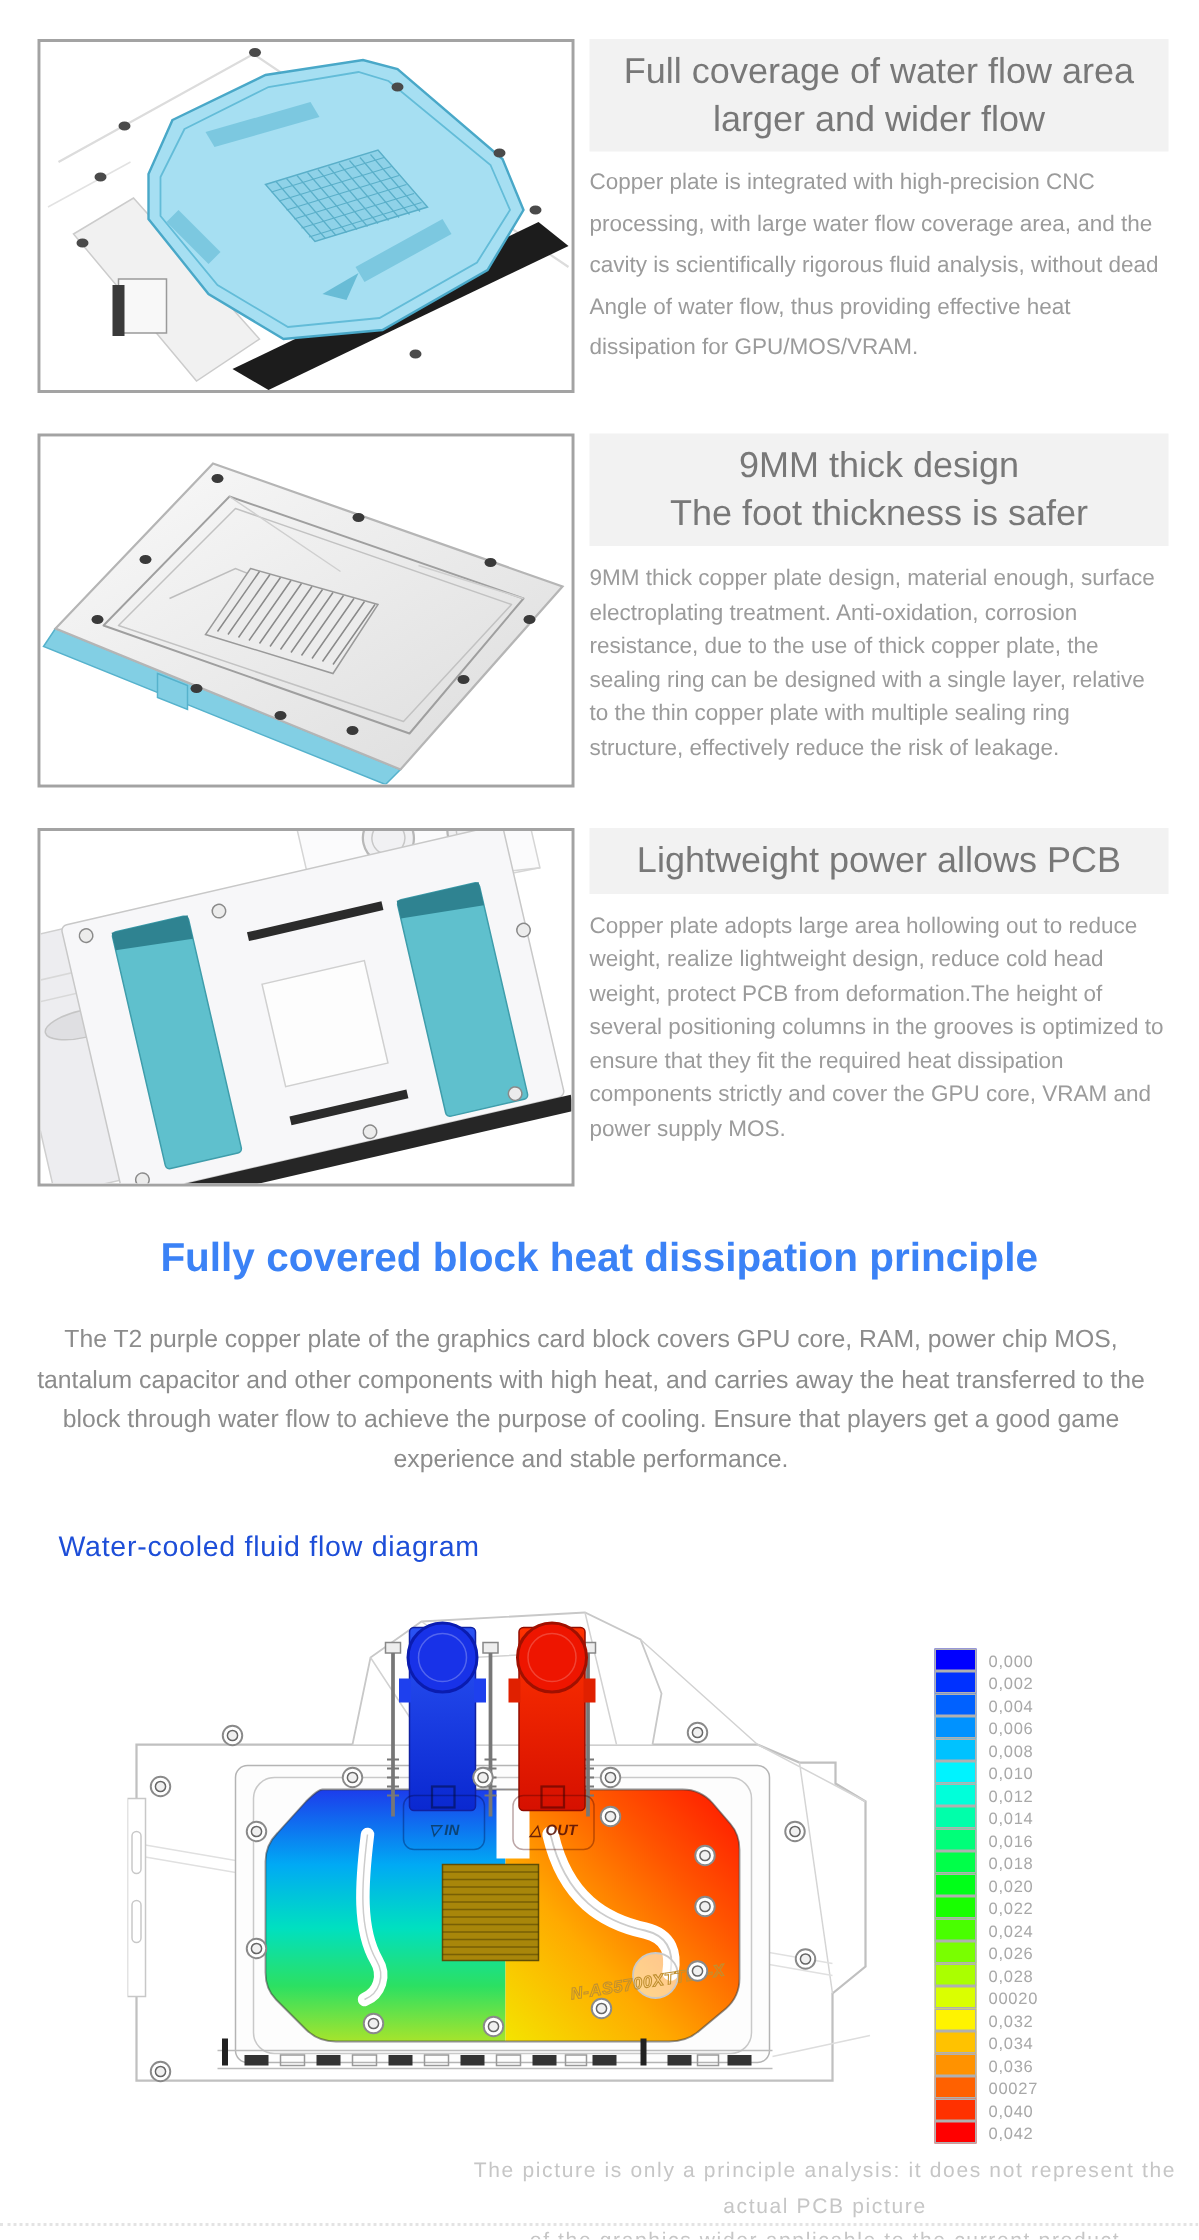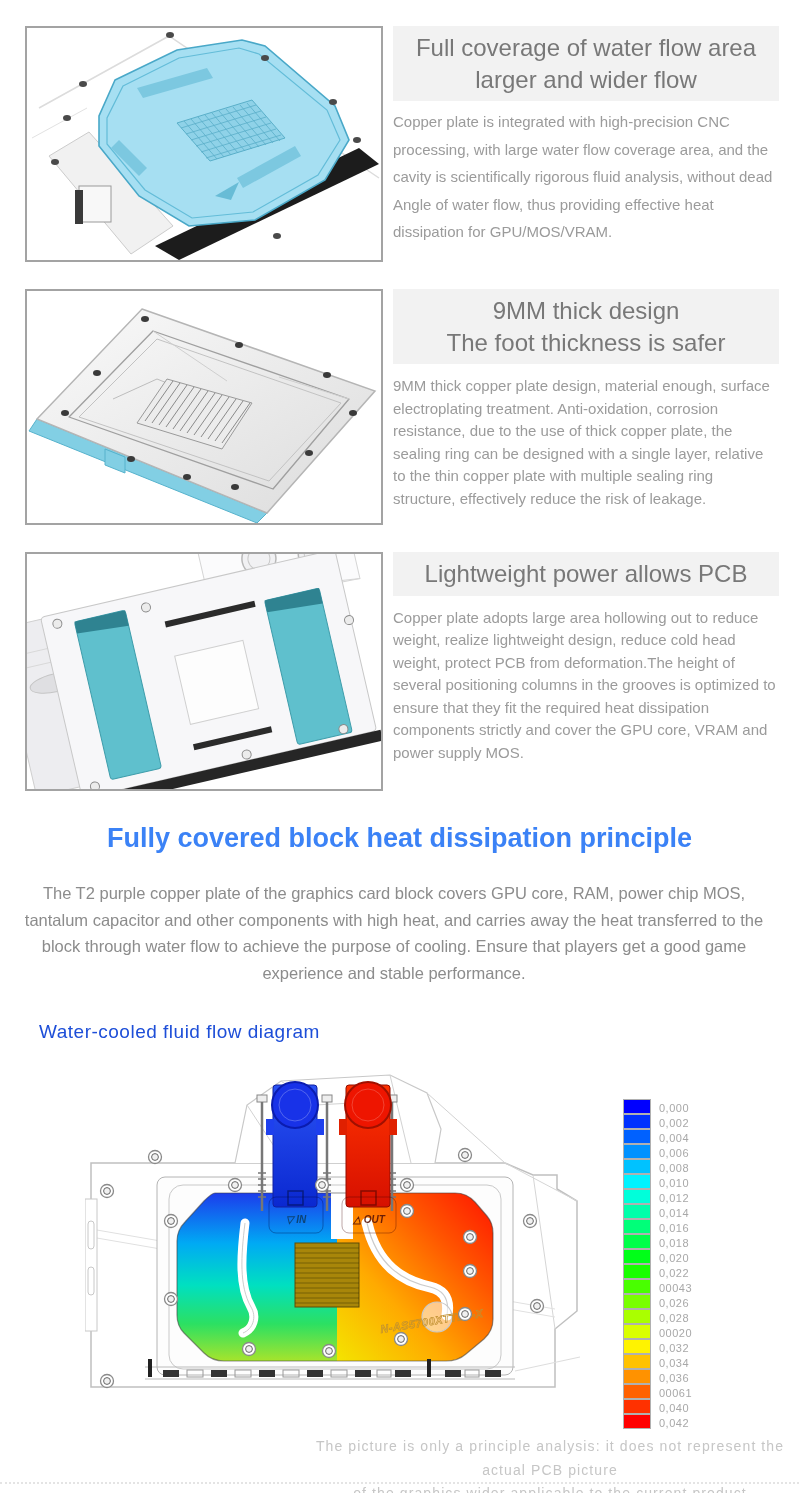--- a/index.html
+++ b/index.html
@@ -399,21 +399,21 @@
           <div class="legend-row">
             <div class="legend-swatch" style="background: rgb(0, 255, 24);"></div>
             <div class="legend-label">0,020</div>
           </div>
           <div class="legend-row">
             <div class="legend-swatch" style="background: rgb(24, 255, 0);"></div>
             <div class="legend-label">0,022</div>
           </div>
           <div class="legend-row">
             <div class="legend-swatch" style="background: rgb(73, 255, 0);"></div>
-            <div class="legend-label">00043</div>
+            <div class="legend-label">0,024</div>
           </div>
           <div class="legend-row">
             <div class="legend-swatch" style="background: rgb(121, 255, 0);"></div>
             <div class="legend-label">0,026</div>
           </div>
           <div class="legend-row">
             <div class="legend-swatch" style="background: rgb(170, 255, 0);"></div>
             <div class="legend-label">0,028</div>
           </div>
           <div class="legend-row">
@@ -427,21 +427,21 @@
           <div class="legend-row">
             <div class="legend-swatch" style="background: rgb(255, 194, 0);"></div>
             <div class="legend-label">0,034</div>
           </div>
           <div class="legend-row">
             <div class="legend-swatch" style="background: rgb(255, 146, 0);"></div>
             <div class="legend-label">0,036</div>
           </div>
           <div class="legend-row">
             <div class="legend-swatch" style="background: rgb(255, 97, 0);"></div>
-            <div class="legend-label">00061</div>
+            <div class="legend-label">00027</div>
           </div>
           <div class="legend-row">
             <div class="legend-swatch" style="background: rgb(255, 49, 0);"></div>
             <div class="legend-label">0,040</div>
           </div>
           <div class="legend-row">
             <div class="legend-swatch" style="background: rgb(255, 0, 0);"></div>
             <div class="legend-label">0,042</div>
           </div>
         </div>

